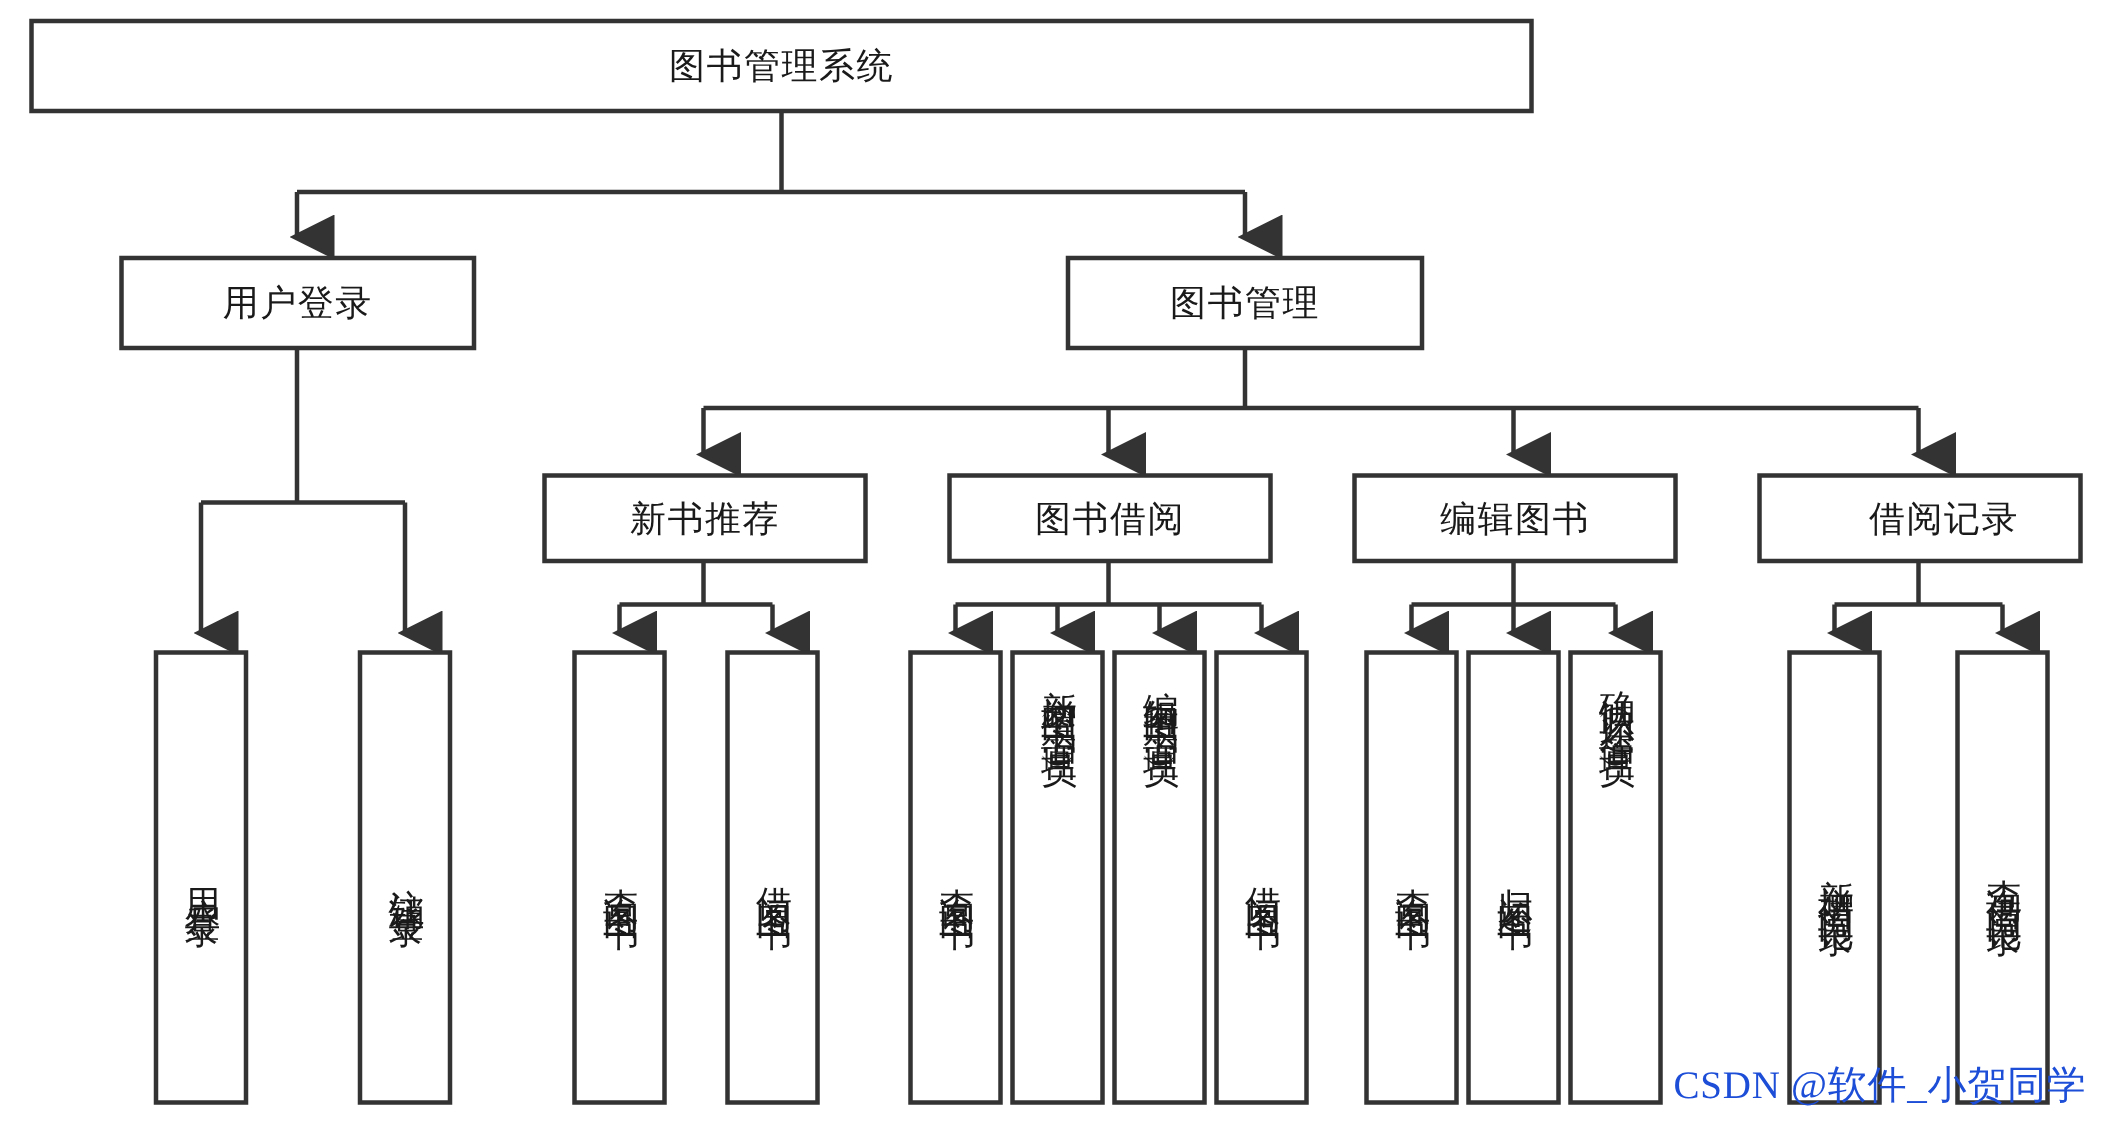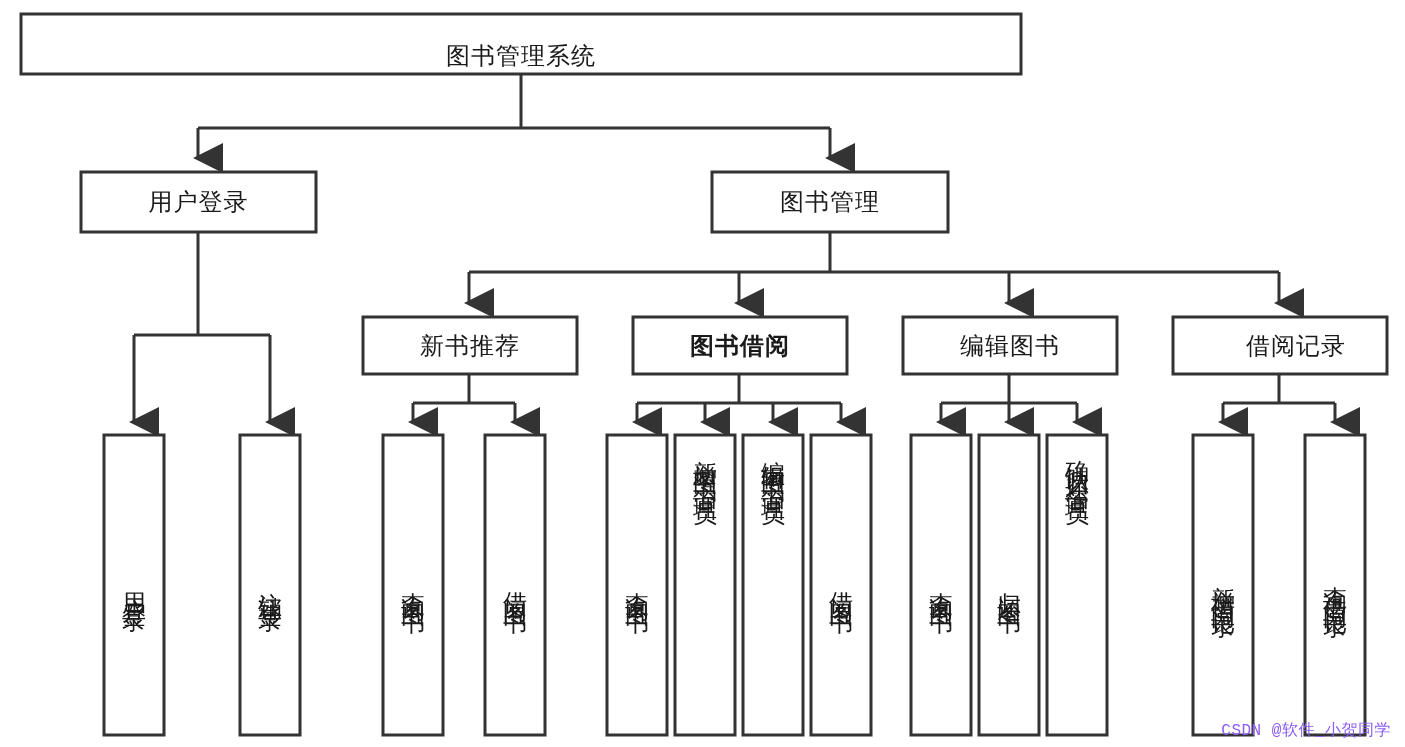--- a/index.html
+++ b/index.html
@@ -37,23 +37,23 @@
     fill: none;
   }
   .arrow-head {
     fill: #333333;
     stroke: none;
   }
   .watermark {
     position: absolute;
     right: 14px;
     bottom: 6px;
-    font-family: Liberation Mono, monospace;
-    font-size: 16px;
-    color: #8b5cf6;
+    font-family: Liberation Serif, serif;
+    font-size: 26px;
+    color: #1d4ed8;
     letter-spacing: 0.5px;
     white-space: nowrap;
     pointer-events: none;
   }
   .vlabel-wrap {
     position: absolute;
     display: flex;
     align-items: center;
     justify-content: center;
     pointer-events: none;
@@ -158,35 +158,35 @@
     <rect class="node-box" x="811" y="435" width="60" height="300"></rect>
 
     <rect class="node-box" x="911" y="435" width="60" height="300"></rect>
     <rect class="node-box" x="979" y="435" width="60" height="300"></rect>
     <rect class="node-box" x="1047" y="435" width="60" height="300"></rect>
 
     <rect class="node-box" x="1193" y="435" width="60" height="300"></rect>
     <rect class="node-box" x="1305" y="435" width="60" height="300"></rect>
   </svg>
 
-  <div class="hlabel-wrap" style="left:21px; top:14px; width:1000px; height:60px;margin-top:12px;">
+  <div class="hlabel-wrap" style="left:21px; top:14px; width:1000px; height:60px;">
     <span class="hlabel-text">图书管理系统</span>
   </div>
 
   <div class="hlabel-wrap" style="left:81px; top:172px; width:235px; height:60px;">
     <span class="hlabel-text">用户登录</span>
   </div>
   <div class="hlabel-wrap" style="left:363px; top:317px; width:214px; height:57px;">
     <span class="hlabel-text">新书推荐</span>
   </div>
 
   <div class="hlabel-wrap" style="left:712px; top:172px; width:236px; height:60px;">
     <span class="hlabel-text">图书管理</span>
   </div>
-  <div class="hlabel-wrap" style="left:633px; top:317px; width:214px; height:57px;font-weight:bold;">
+  <div class="hlabel-wrap" style="left:633px; top:317px; width:214px; height:57px;">
     <span class="hlabel-text">图书借阅</span>
   </div>
   <div class="hlabel-wrap" style="left:903px; top:317px; width:214px; height:57px;">
     <span class="hlabel-text">编辑图书</span>
   </div>
   <div class="hlabel-wrap" style="left:1173px; top:317px; width:246px; height:57px;">
     <span class="hlabel-text">借阅记录</span>
   </div>
 
   <div class="vlabel-wrap" style="left:104px; top:435px; width:60px; height:300px;">

